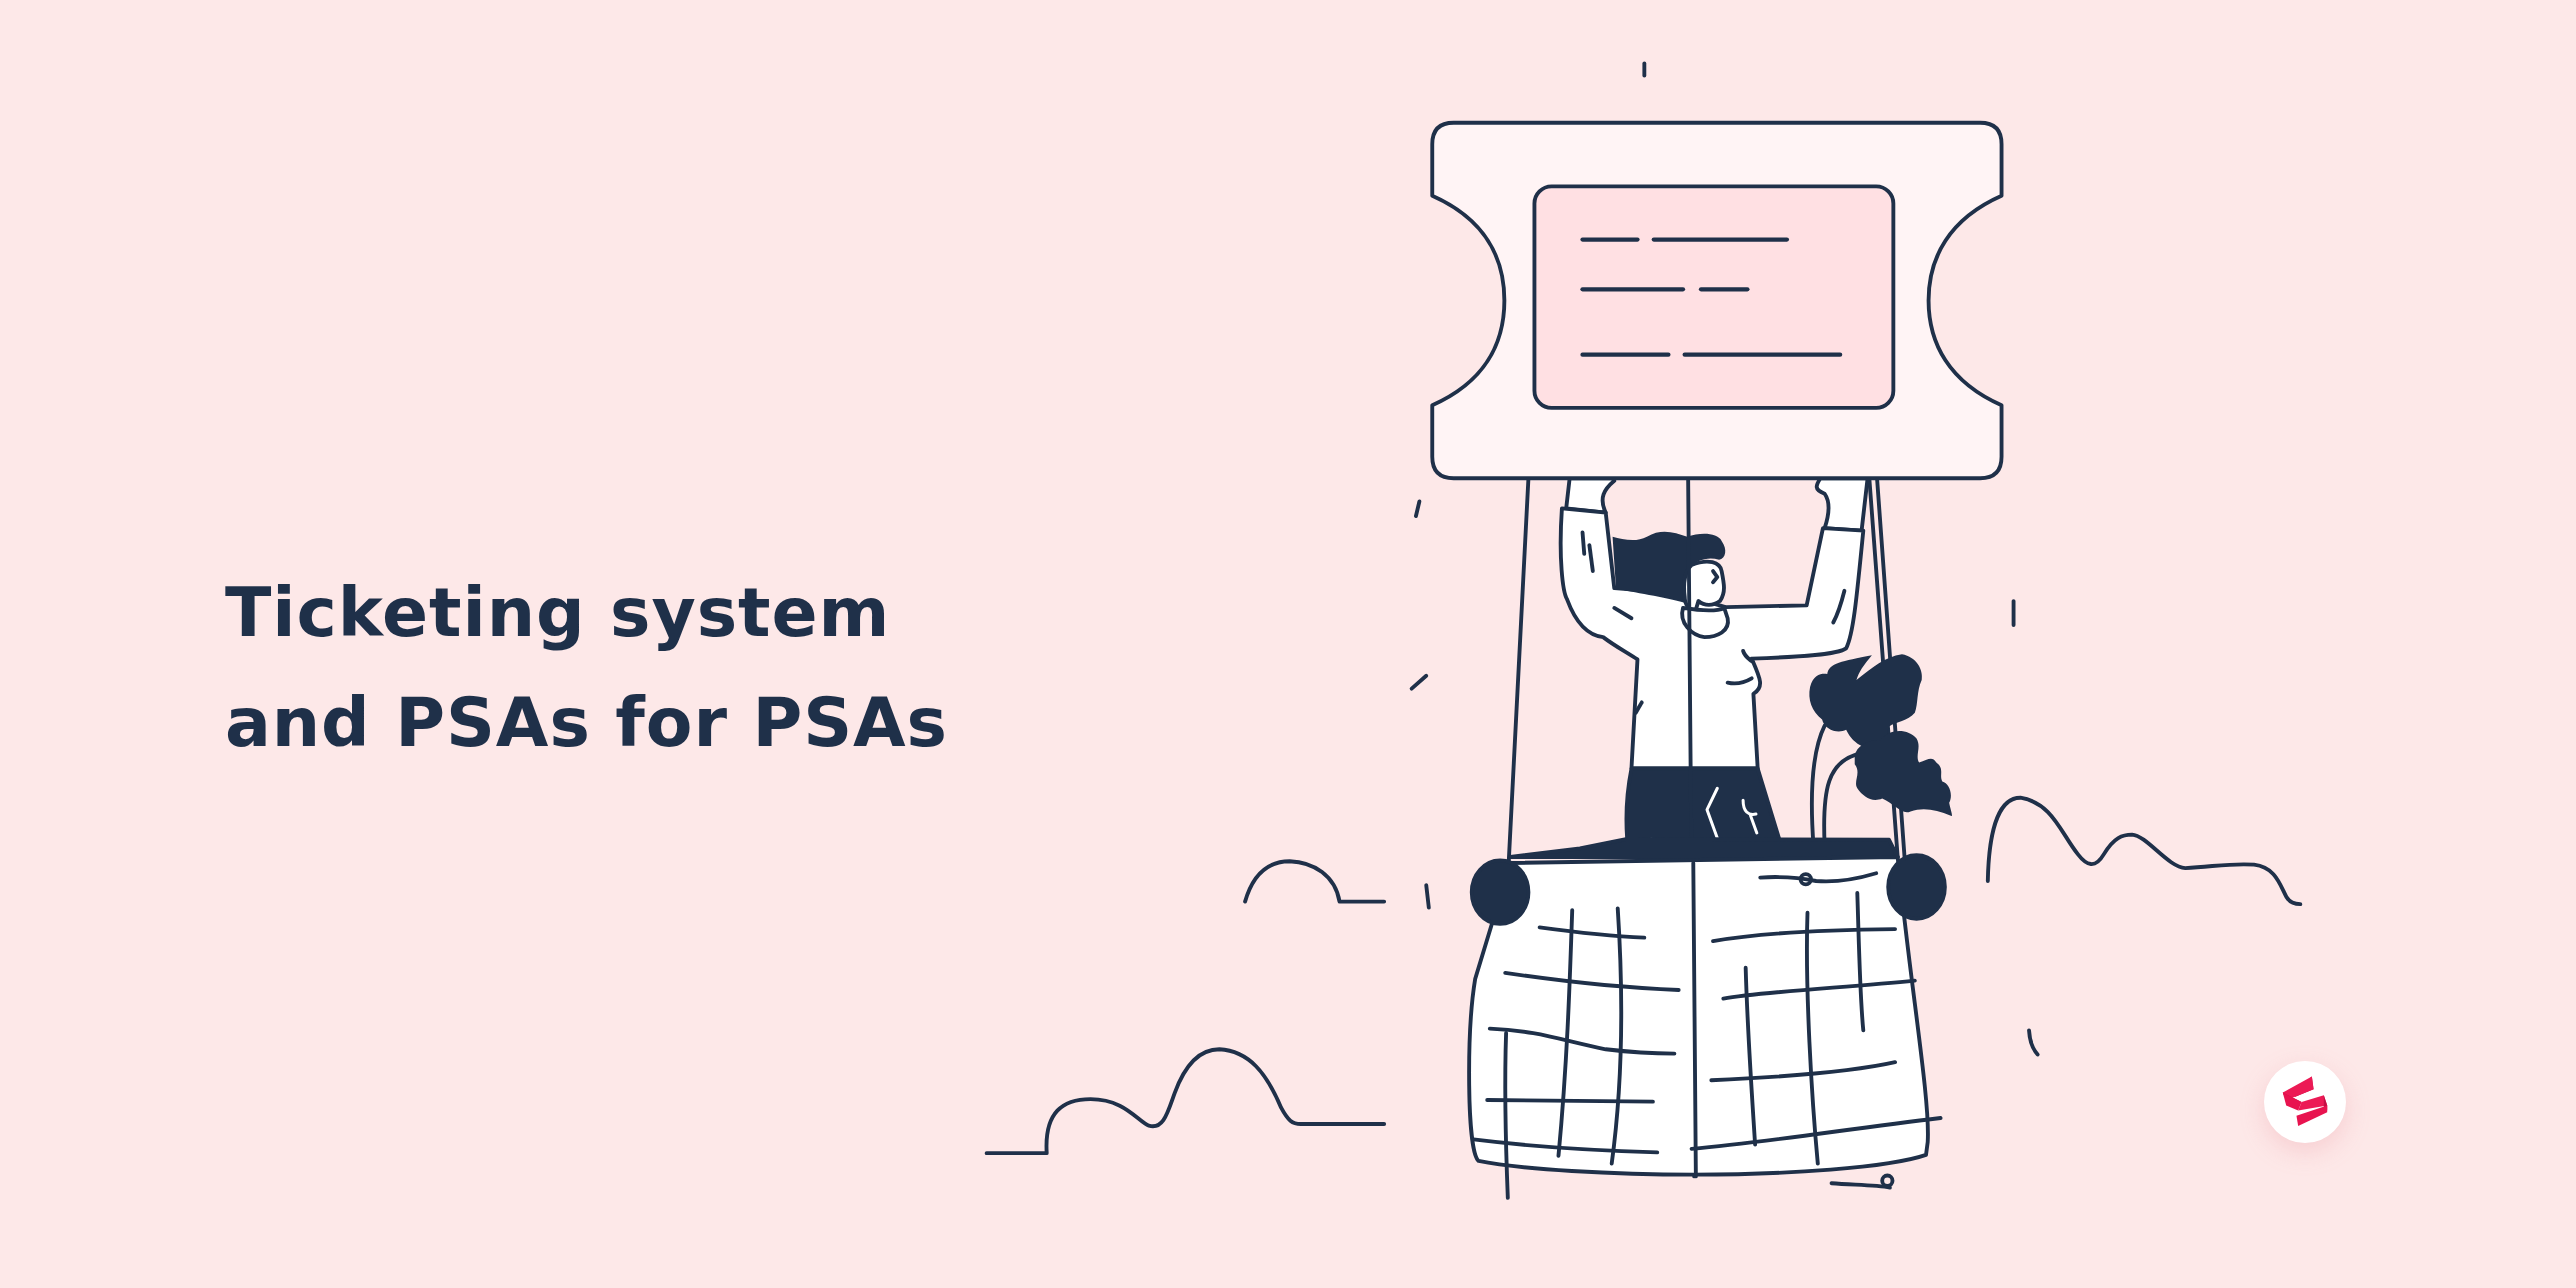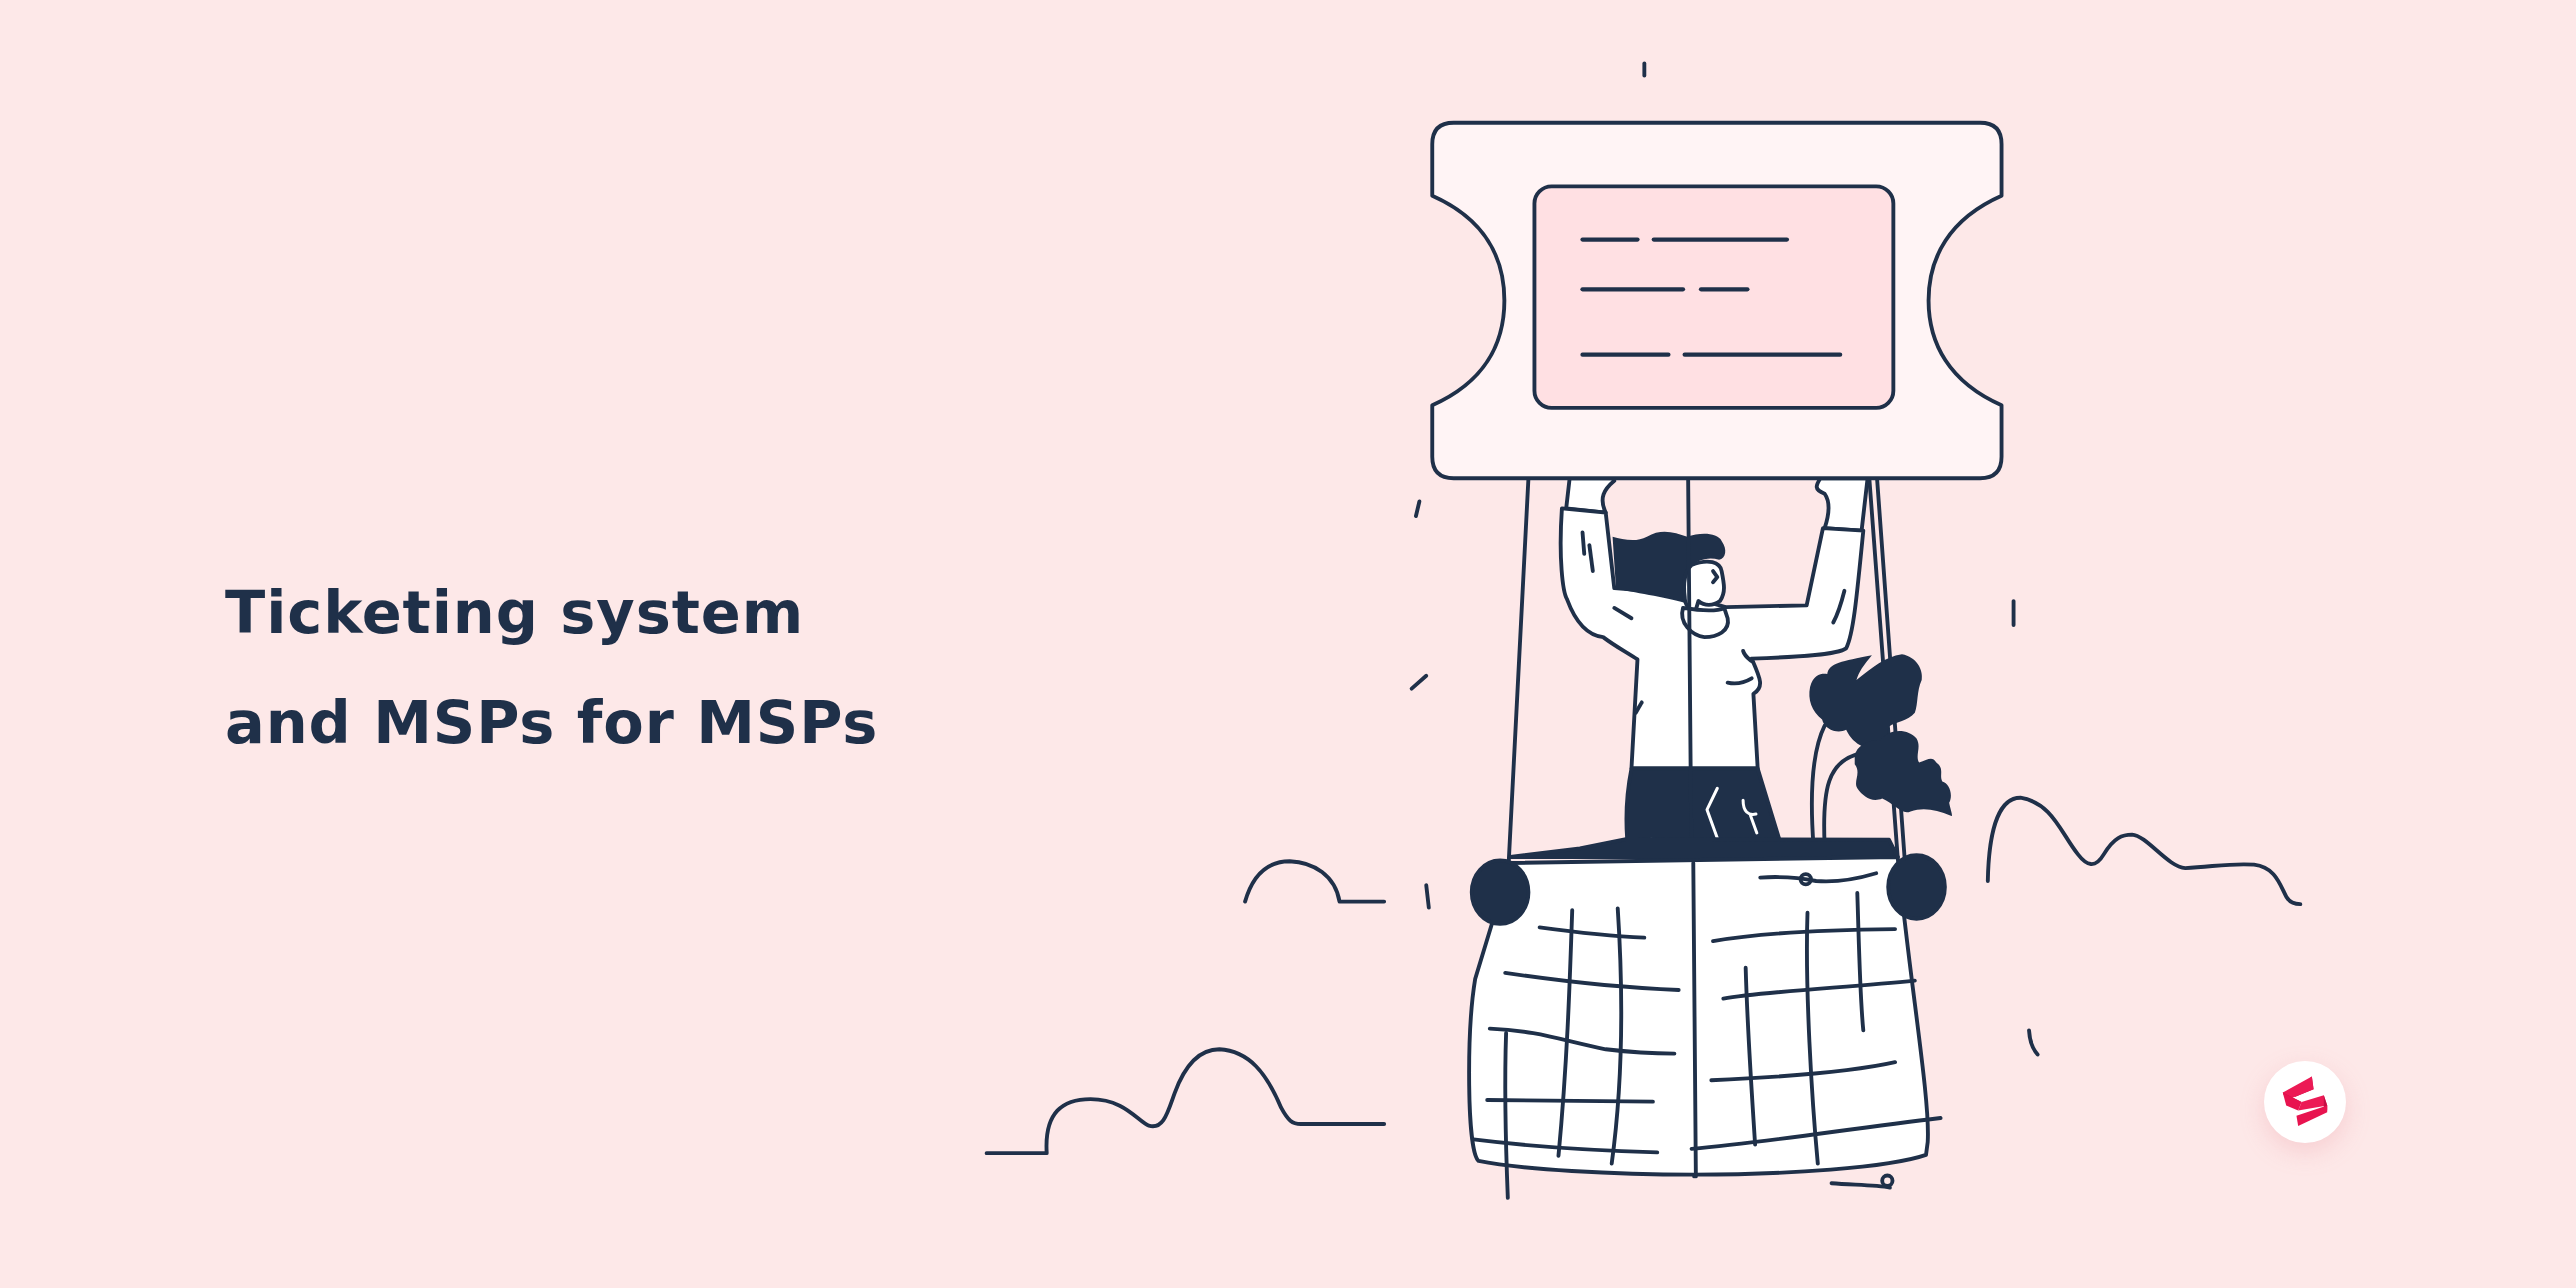--- a/index.html
+++ b/index.html
@@ -15,21 +15,21 @@
       font-family: "DejaVu Sans", "Liberation Sans", sans-serif;
     }
     .hero-title {
       position: absolute;
       left: 225px;
       top: 558px;
       margin: 0;
       color: #1f3049;
       font-family: "DejaVu Sans", sans-serif;
       font-weight: bold;
-      font-size: 59px;
+      font-size: 68px;
       line-height: 110px;
       letter-spacing: 0.9px;
       white-space: nowrap;
     }
     .hero-title span { display: block; }
     .illustration {
       position: absolute;
       left: 0;
       top: 0;
       width: 2576px;
@@ -50,21 +50,21 @@
       position: absolute;
       left: 0; top: 0;
       width: 82px; height: 82px;
     }
   </style>
 </head>
 <body>
 
 <h1 class="hero-title">
   <span>Ticketing system</span>
-  <span>and MSPs for MSPs</span>
+  <span>and PSAs for PSAs</span>
 </h1>
 
 <svg class="illustration" viewBox="0 0 3000 1500" xmlns="http://www.w3.org/2000/svg" fill="none" stroke="#1f3049" stroke-width="4.5" stroke-linecap="round" stroke-linejoin="round">
 
   <g>
     <line x1="1915" y1="74" x2="1915" y2="88"></line>
     <line x1="1653" y1="584" x2="1649" y2="601"></line>
     <line x1="1661" y1="787" x2="1644" y2="802"></line>
     <line x1="2345" y1="700" x2="2345" y2="728"></line>
     <line x1="1661" y1="1031" x2="1664" y2="1057"></line>

